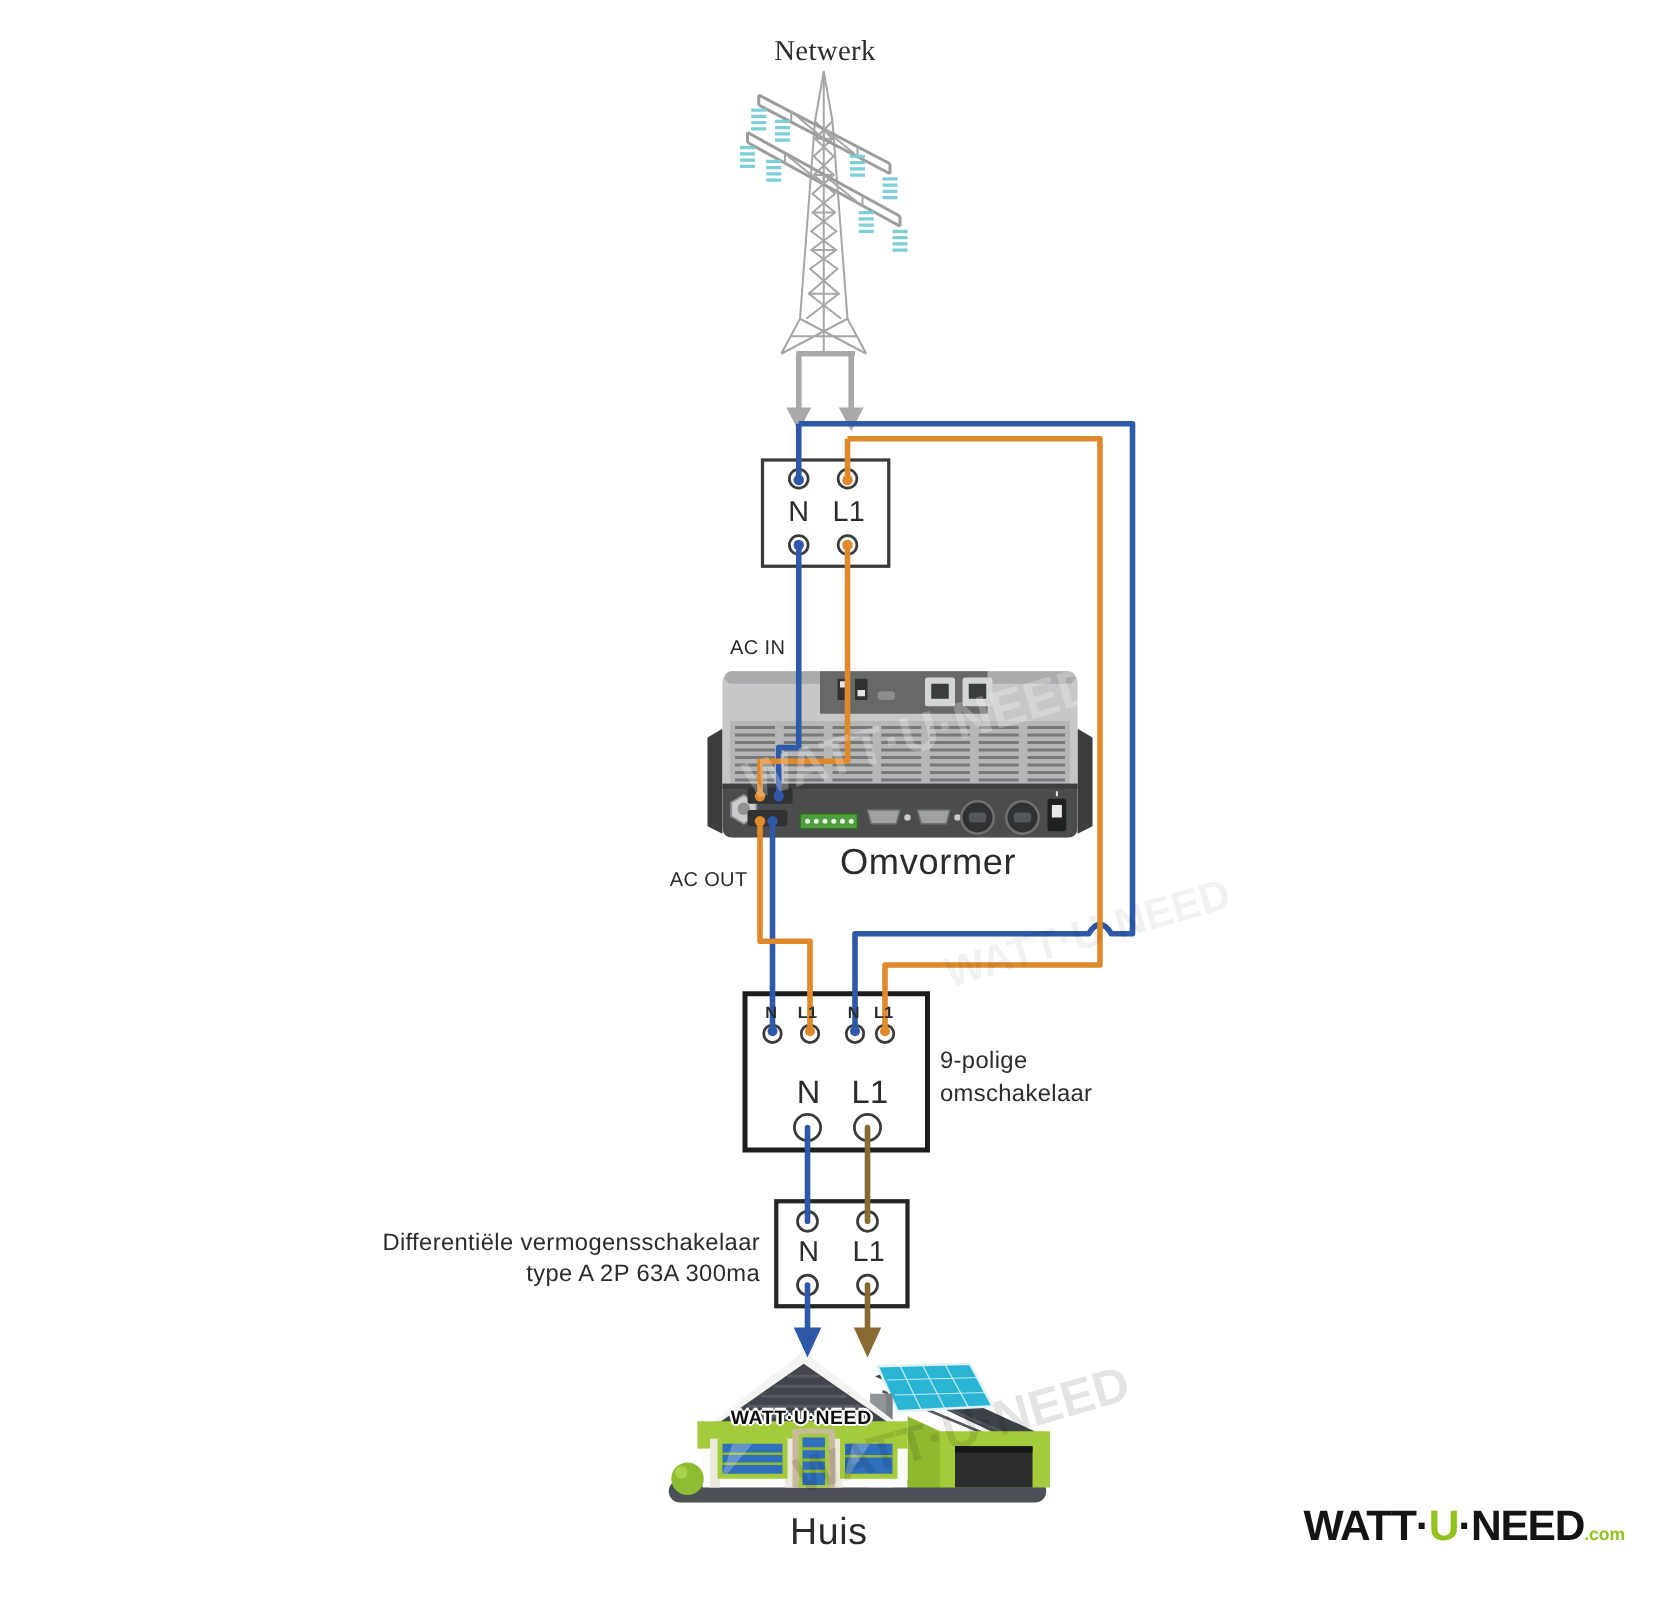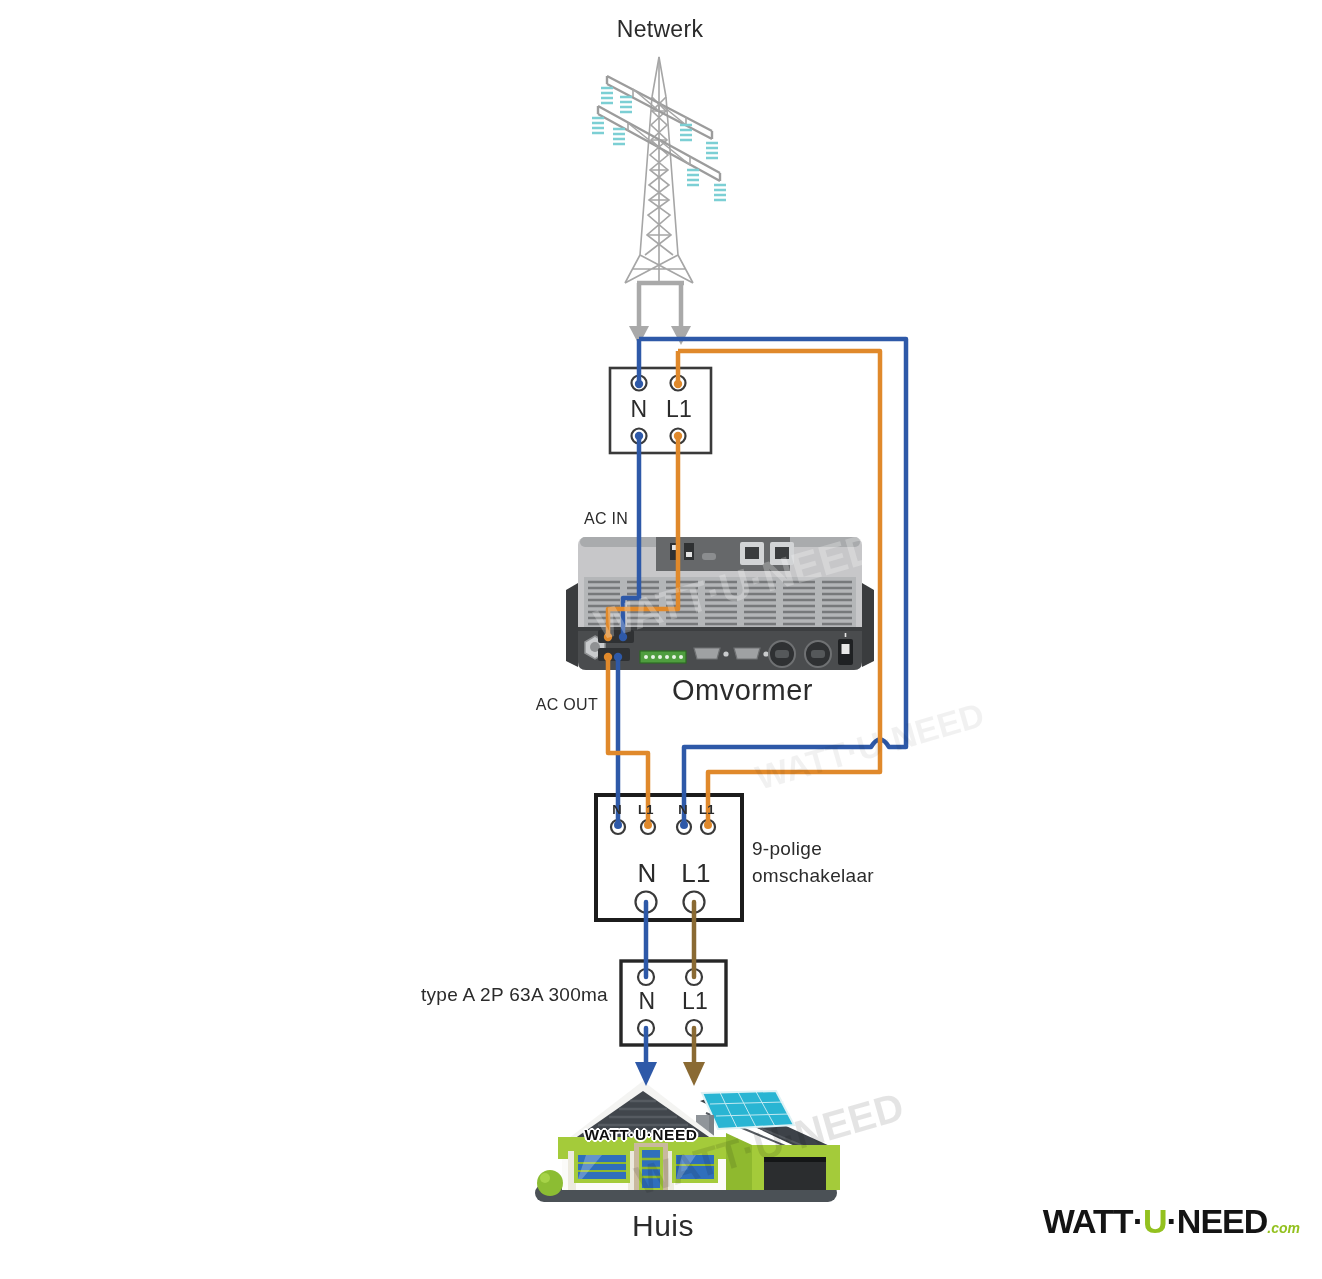--- a/index.html
+++ b/index.html
@@ -21,21 +21,21 @@
   .fs23{font-size:23px;font-weight:500;}
   .fs26{font-size:26px;font-weight:500;}
   .fs29{font-size:29px;font-weight:500;letter-spacing:.5px;margin-left:22px;}
   .fs31{font-size:30px;font-weight:400;letter-spacing:.5px;}
   .lh27{line-height:27px;}
   .roof-text{font-size:15.5px;font-weight:800;color:#0e0e0e;letter-spacing:.5px;
     text-shadow:-2px 0 0 #fff,2px 0 0 #fff,0 -2px 0 #fff,0 2px 0 #fff,
                 -1px -1px 0 #fff,1px 1px 0 #fff,1px -1px 0 #fff,-1px 1px 0 #fff;}
   .brand{position:absolute;font-weight:800;font-size:34px;letter-spacing:-1px;color:#141414;}
   .brand .u{color:var(--brand-green);}
-  .brand .com{font-size:14px;font-weight:700;color:var(--brand-green);letter-spacing:0;font-style:italic;}
+  .brand .com{font-size:14px;font-weight:700;color:var(--brand-green);letter-spacing:0;}
   
   .wb{stroke:var(--wire-blue);fill:none;stroke-width:4.5;}
   .wo{stroke:var(--wire-orange);fill:none;stroke-width:4.5;}
   .wbr{stroke:var(--wire-brown);fill:none;stroke-width:4.5;}
   .dot-b{fill:var(--wire-blue);}
   .dot-o{fill:var(--wire-orange);}
   .ah-b{fill:var(--wire-blue);}
   .ah-br{fill:var(--wire-brown);}
   .ga{fill:var(--arrow-gray);}
   .gl{stroke:var(--arrow-gray);fill:none;stroke-width:4.5;}
@@ -266,41 +266,42 @@
       </g>
     </g>
 
     <g>
       <text class="wm" x="600" y="640" transform="rotate(-16 600 640)" font-size="42" fill="#ffffff" opacity="0.25">WATT·U·NEED</text>
       <text class="wm" x="760" y="790" transform="rotate(-16 760 790)" font-size="34" fill="#000000" opacity="0.05">WATT·U·NEED</text>
       <text class="wm" x="640" y="1195" transform="rotate(-16 640 1195)" font-size="40" fill="#000000" opacity="0.10">WATT·U·NEED</text>
     </g>
   </svg>
 
-  <div class="lbl fs23 c" style="left:660px;top:16px;">Netwerk</div>
+  <div class="lbl fs23 c" style="left:660px;top:28px;font-family:Liberation Serif, serif;">Netwerk</div>
 
   <div class="lbl fs23 c" style="left:639px;top:396px;">N</div>
   <div class="lbl fs23 c" style="left:679px;top:396px;">L1</div>
 
   <div class="lbl fs17" style="left:584px;top:510px;">AC IN</div>
   <div class="lbl fs17 r" style="right:724px;top:696px;">AC OUT</div>
   <div class="lbl fs29" style="left:650px;top:674px;">Omvormer</div>
 
   <div class="lbl fs19 lh27" style="left:752px;top:835px;">
     <div>9-polige</div>
     <div>omschakelaar</div>
   </div>
   <div class="lbl fs13 c" style="left:617px;top:802px;">N</div>
   <div class="lbl fs13 c" style="left:646px;top:802px;">L1</div>
   <div class="lbl fs13 c" style="left:683px;top:802px;">N</div>
   <div class="lbl fs13 c" style="left:707px;top:802px;">L1</div>
   <div class="lbl fs26 c" style="left:647px;top:858px;">N</div>
   <div class="lbl fs26 c" style="left:696px;top:858px;">L1</div>
 
   <div class="lbl fs19 r" style="right:714px;top:982px;">
+    <div>Differentiële vermogensschakelaar</div>
     <div>type A 2P 63A 300ma</div>
   </div>
   <div class="lbl fs23 c" style="left:647px;top:988px;">N</div>
   <div class="lbl fs23 c" style="left:695px;top:988px;">L1</div>
 
   <div class="lbl roof-text c" style="left:641px;top:1126px;">WATT·U·NEED</div>
   <div class="lbl fs31 c" style="left:663px;top:1209px;">Huis</div>
 
   <div class="brand" style="right:22px;top:1202px;"><span>WATT</span><span>·</span><span class="u">U</span><span>·</span><span>NEED</span><span class="com">.com</span></div>
 

